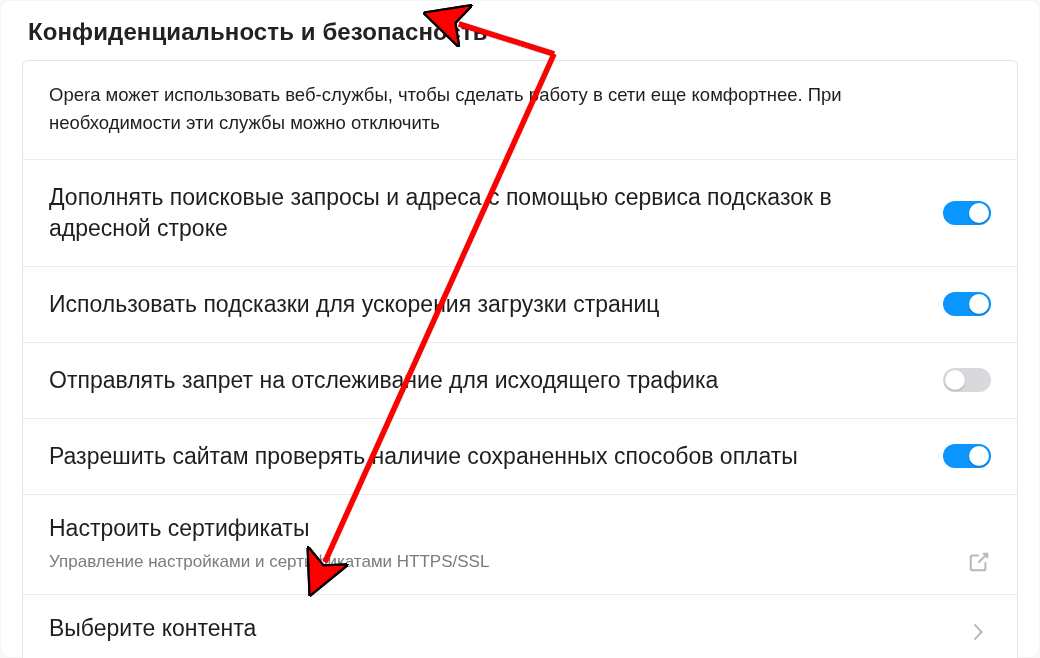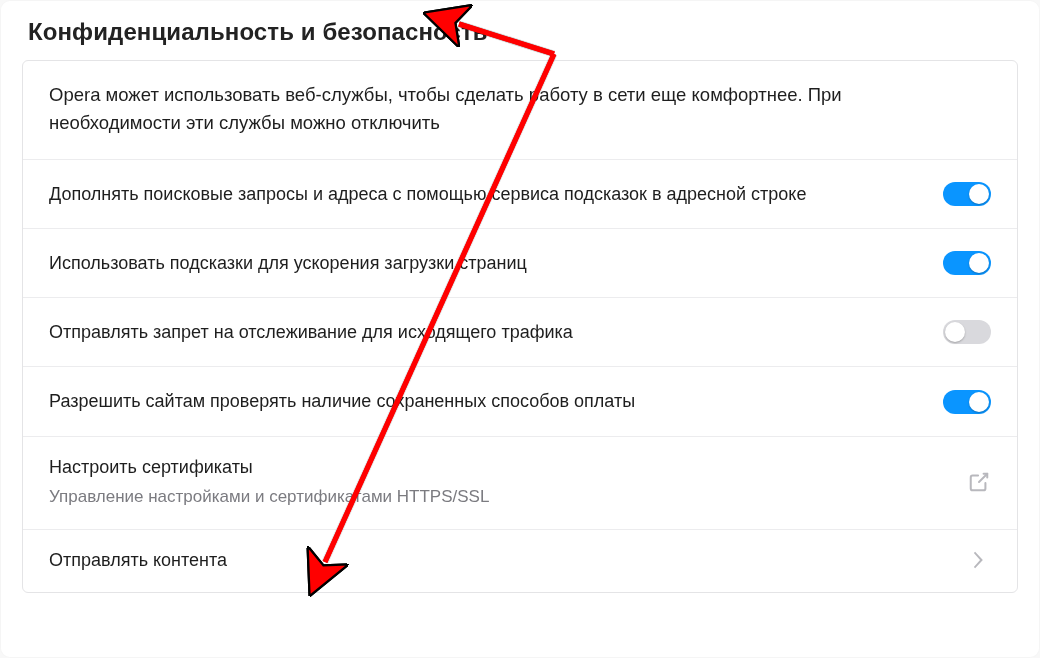--- a/index.html
+++ b/index.html
@@ -43,37 +43,38 @@
   }
   .row:first-child { border-top: none; }
   .row.intro {
     padding: 20px 26px 22px 26px;
   }
   .row .text-block {
     flex: 1 1 auto;
     padding-right: 24px;
   }
   .row .label {
-    font-size: 18px;
+    font-size: 23px;
     color: #1e1e1e;
     line-height: 1.35;
   }
   .row.intro .label {
     font-size: 18.5px;
     line-height: 1.5;
   }
   .row .sublabel {
     font-size: 17px;
     color: #7b7b80;
     line-height: 1.4;
     margin-top: 6px;
   }
   .row.subrow {
     padding-top: 18px;
     padding-bottom: 20px;
+    align-items: flex-end;
   }
   
   .toggle {
     width: 48px;
     height: 24px;
     border-radius: 14px;
     position: relative;
     flex: 0 0 auto;
     display: inline-block;
   }
@@ -171,21 +172,21 @@
         <svg viewBox="0 0 24 24" fill="none" stroke="currentColor" stroke-width="2.2" stroke-linecap="round" stroke-linejoin="round">
           <path d="M17 3h4v4"></path>
           <path d="M21 3l-9 9"></path>
           <path d="M19 13v6a2 2 0 0 1-2 2H5a2 2 0 0 1-2-2V7a2 2 0 0 1 2-2h6"></path>
         </svg>
       </div>
     </div>
 
     <div class="row subrow">
       <div class="text-block">
-        <div class="label">Отправлять контента</div>
+        <div class="label">Выберите контента</div>
       </div>
       <div class="trail-icon chevron">
         <svg viewBox="0 0 8 14" fill="currentColor">
           <path d="M1.0 0.5 L7 7 L1.0 13.5 L0 12.4 L4.8 7 L0 1.6 Z"></path>
         </svg>
       </div>
     </div>
 
   </div>
 

